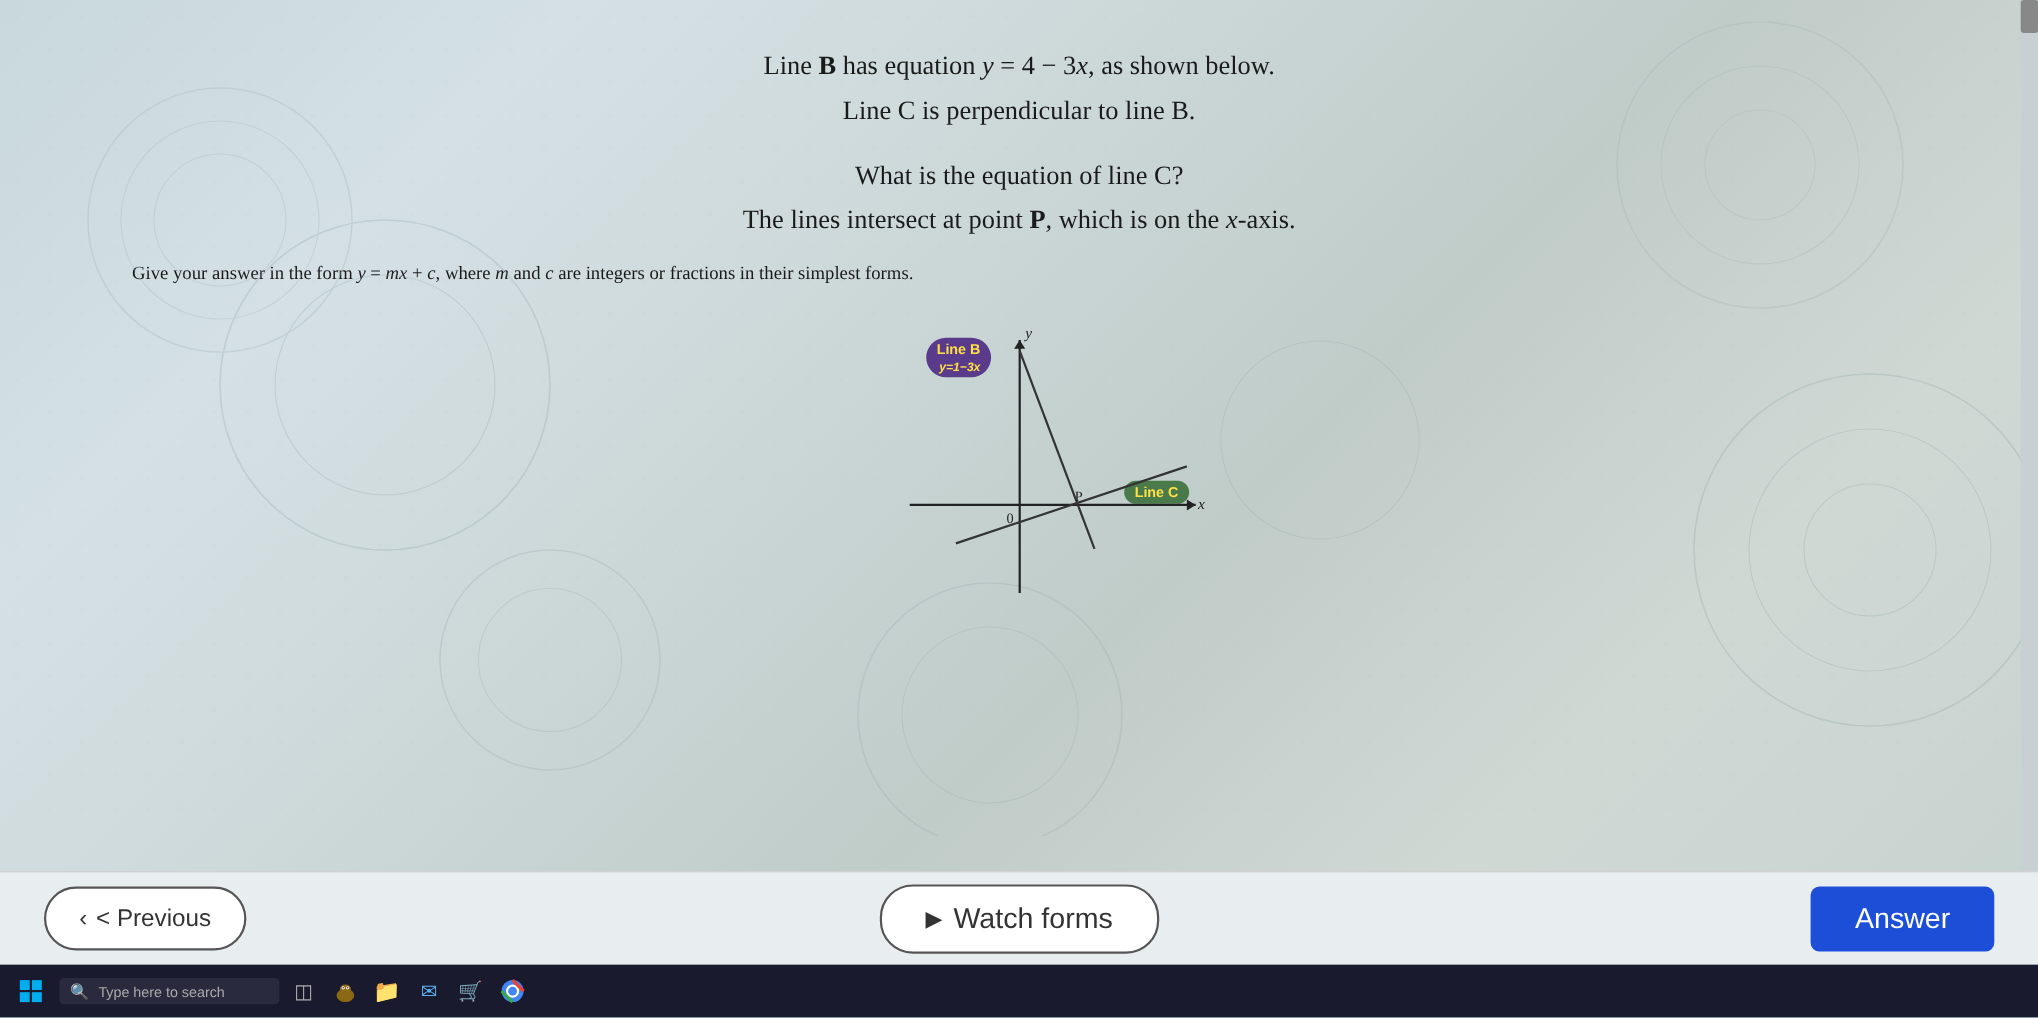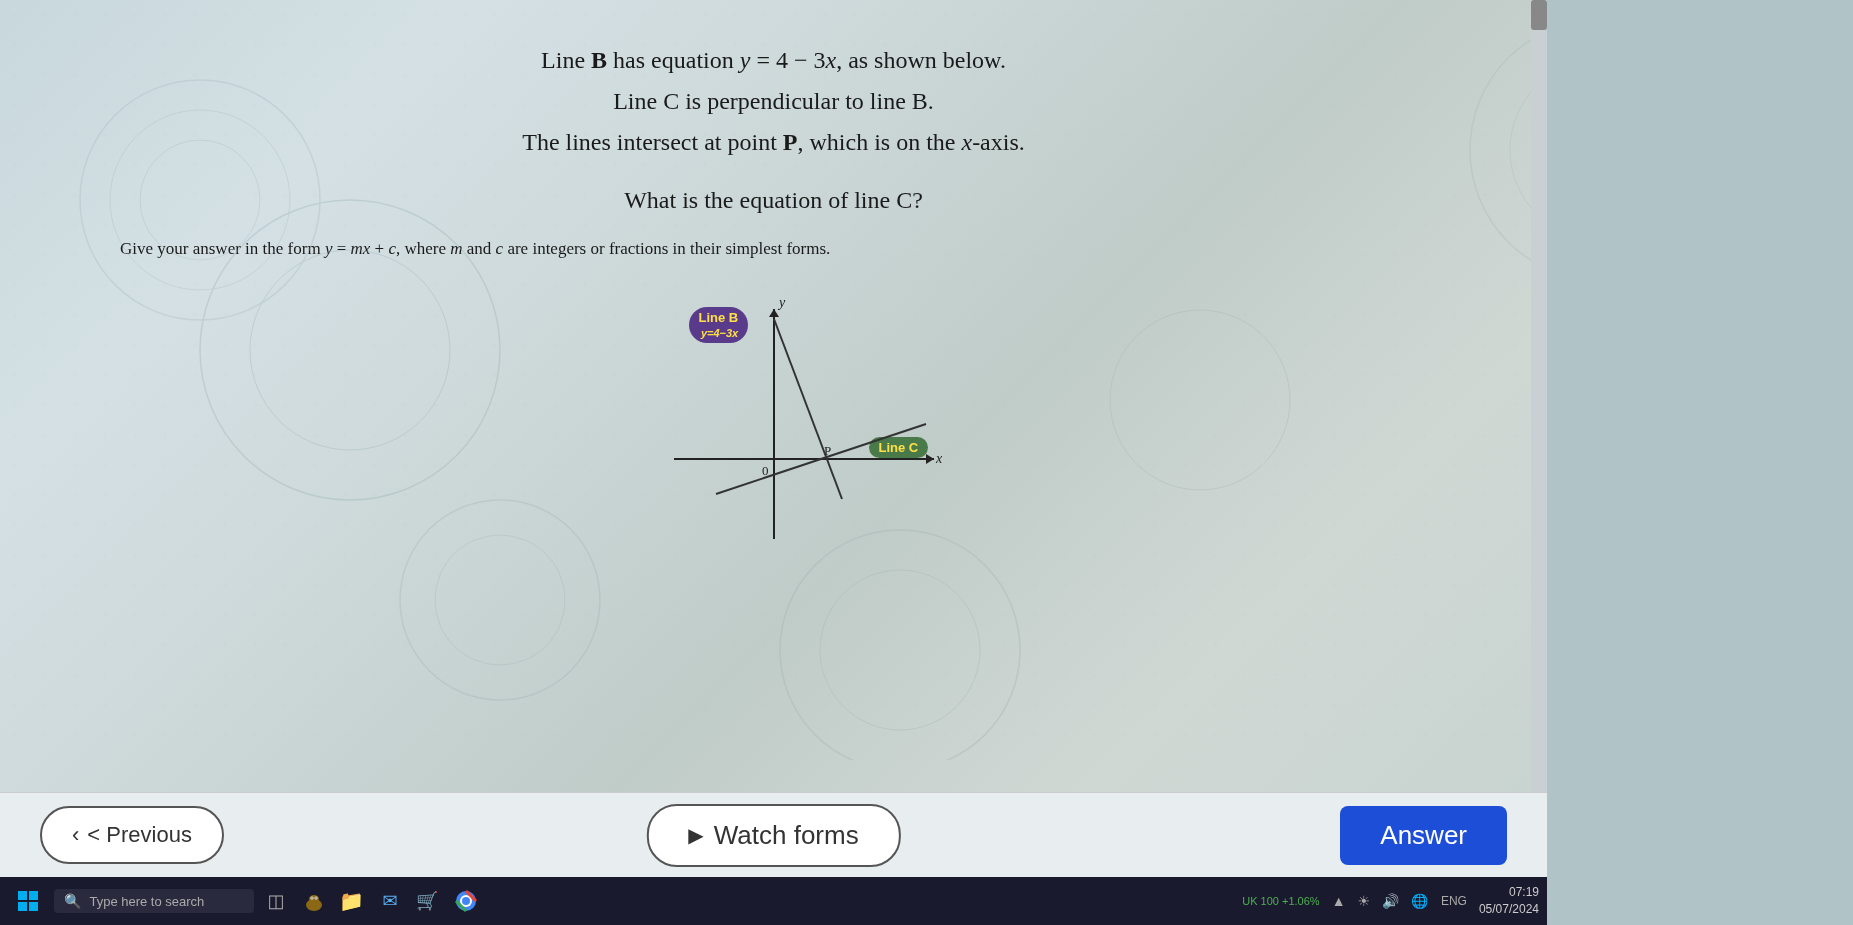--- a/index.html
+++ b/index.html
@@ -6,21 +6,21 @@
 
     body {
       width: 1853px;
       height: 925px;
       overflow: hidden;
       font-family: 'Times New Roman', Times, serif;
       background: #b0c4c8;
     }
 
     .screen {
-      width: 1547px;
+      width: 1853px;
       height: 925px;
       display: flex;
       flex-direction: column;
       position: relative;
     }
 
     
     .main-content {
       flex: 1;
       background: linear-gradient(135deg, #c8d8dc 0%, #d4e0e4 20%, #ccd8d8 40%, #c0ccc8 60%, #d0d8d4 80%, #c8d4d0 100%);
@@ -257,39 +257,39 @@
       <rect width="1853" height="760" fill="url(#dots)" opacity="0.4"></rect>
     </svg>
 
     <div class="question-block">
       <p>
         Line <strong>B</strong> has equation <em>y</em> = 4 − 3<em>x</em>, as shown below.
       </p>
       <p>
         Line C is perpendicular to line B.
       </p>
+      <p style="margin-top: 18px;">
+        What is the equation of line C?
+      </p>
       <p>
         The lines intersect at point <strong>P</strong>, which is on the <em>x</em>-axis.
-      </p>
-      <p style="margin-top: 18px;">
-        What is the equation of line C?
       </p>
     </div>
 
     <div style="width: 100%; margin-top: 18px; padding-left: 40px;">
       <p style="font-size: 17px; color: #1a1a1a;">
         Give your answer in the form <em>y</em> = <em>mx</em> + <em>c</em>, where <em>m</em> and <em>c</em> are integers or fractions in their simplest forms.
       </p>
     </div>
 
     <div class="graph-container">
 
       <div class="line-label line-b-label">
         <span>Line B</span><br>
-        <span style="font-size:11px; font-style:italic;">y=4−3x</span>
+        <span style="font-size:11px; font-style:italic;">y=1−3x</span>
       </div>
 
       <div class="line-label line-c-label">
         <span>Line C</span>
       </div>
 
       <svg width="400" height="280" xmlns="http://www.w3.org/2000/svg" class="graph-svg">
 
         <line x1="100" y1="180" x2="360" y2="180" stroke="#222" stroke-width="2"></line>
 
@@ -380,27 +380,15 @@
     <div class="taskbar-icon">
       <svg width="24" height="24" viewBox="0 0 24 24" xmlns="http://www.w3.org/2000/svg">
         <circle cx="12" cy="12" r="10" fill="#4285F4"></circle>
         <circle cx="12" cy="12" r="6" fill="white"></circle>
         <circle cx="12" cy="12" r="4" fill="#4285F4"></circle>
         <path d="M12 2 L22 12" stroke="#EA4335" stroke-width="3" fill="none"></path>
         <path d="M2 12 L12 22" stroke="#34A853" stroke-width="3" fill="none"></path>
       </svg>
     </div>
 
-    <div class="taskbar-right">
-      <span style="color:#4caf50; font-size:11px;">UK 100  +1.06%</span>
-      <span style="color:#aaa; font-size:14px;">▲</span>
-      <span style="color:#aaa; font-size:14px;">☀</span>
-      <span style="color:#aaa; font-size:14px;">🔊</span>
-      <span style="color:#aaa; font-size:14px;">🌐</span>
-      <span style="color:#aaa;">ENG</span>
-      <div class="taskbar-time">
-        <div>07:19</div>
-        <div>05/07/2024</div>
-      </div>
-    </div>
   </div>
 
 </div>
 
 </body></html>

